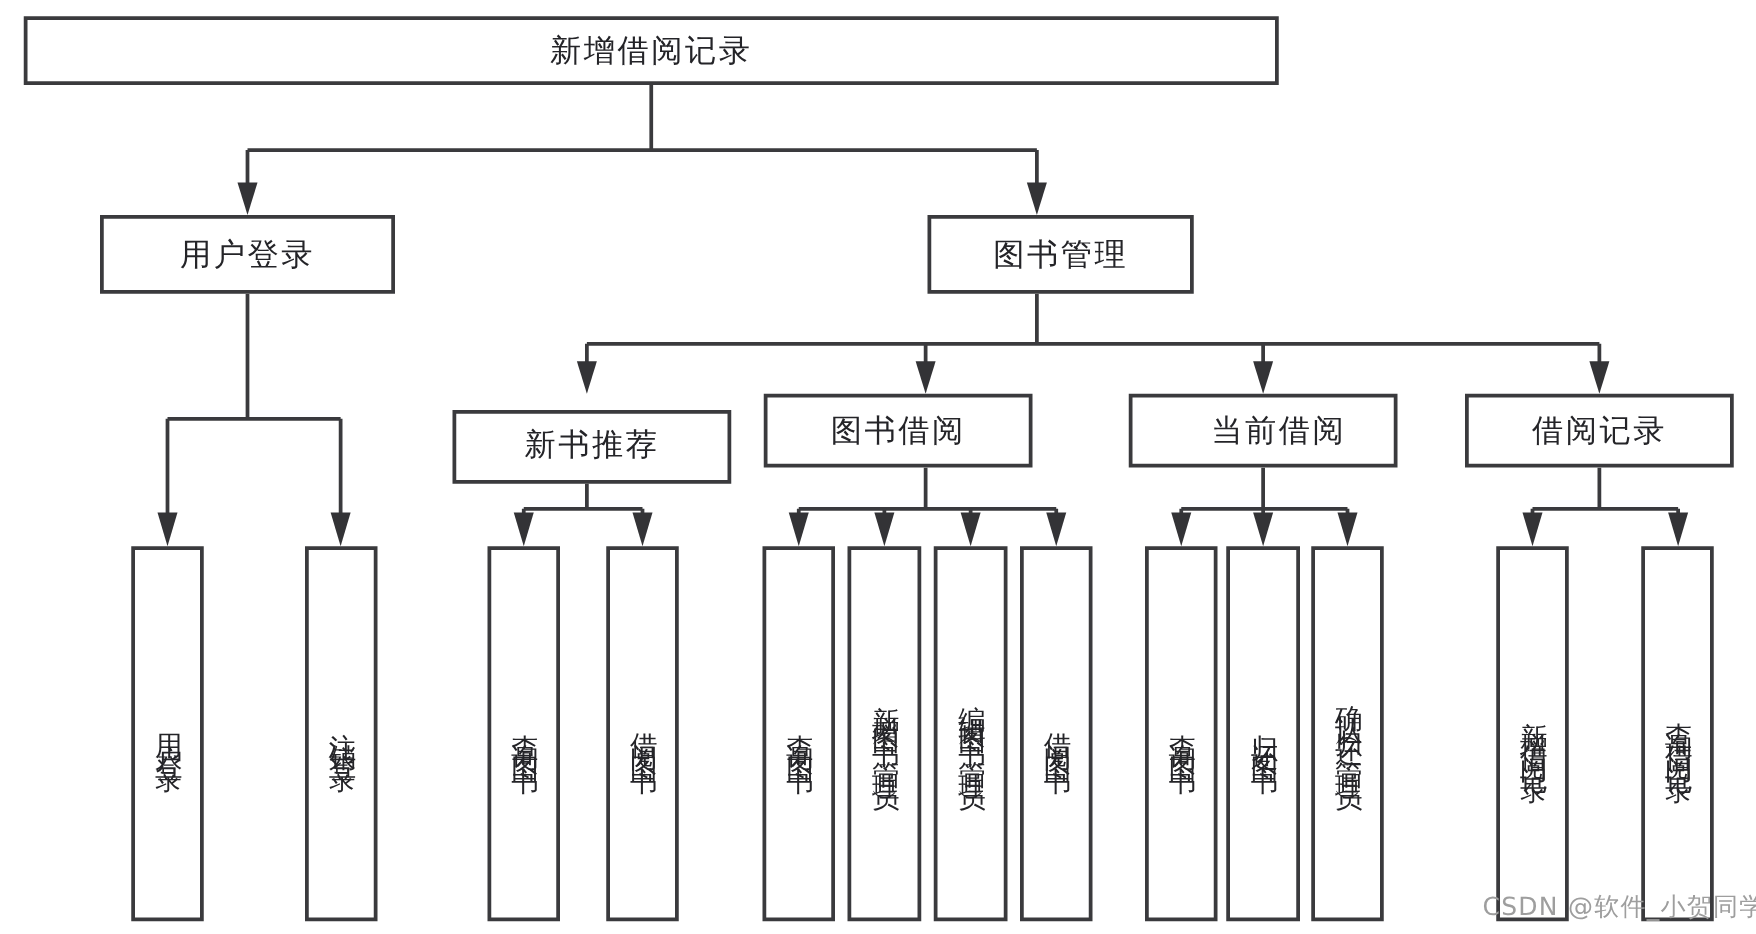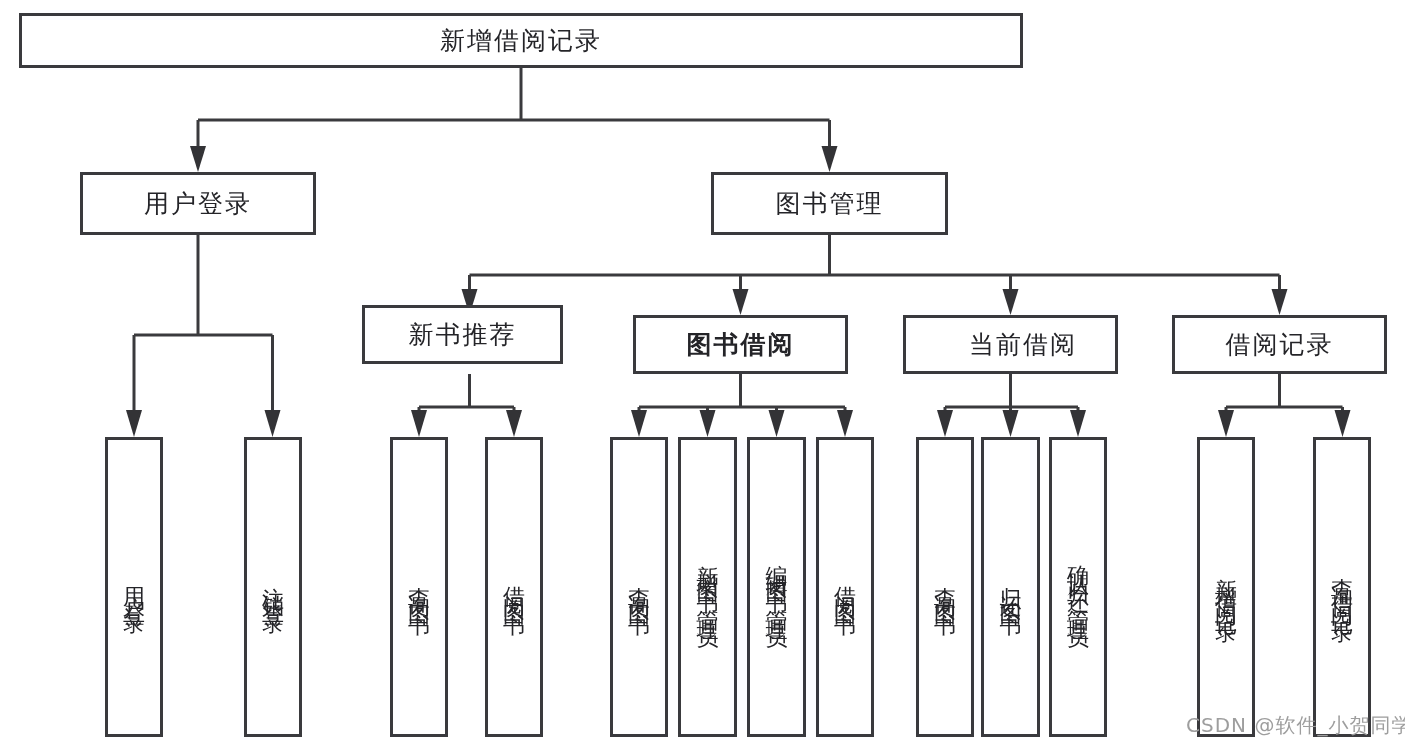--- a/index.html
+++ b/index.html
@@ -134,28 +134,28 @@
     </g>
   </svg>
 
   <div class="box" style="left:19px; top:13px; width:1004px; height:55px;">
     <span class="hlabel">新增借阅记录</span>
   </div>
 
   <div class="box" style="left:80px; top:172px; width:236px; height:63px;">
     <span class="hlabel">用户登录</span>
   </div>
-  <div class="box" style="left:711px; top:172px; width:237px; height:63px;">
+  <div class="box" style="left:742px; top:172px; width:213px; height:63px;">
     <span class="hlabel">图书管理</span>
   </div>
 
-  <div class="box" style="left:362px; top:305px; width:201px; height:59px;">
+  <div class="box" style="left:362px; top:328px; width:223px; height:59px;font-family:Liberation Mono, monospace;">
     <span class="hlabel">新书推荐</span>
   </div>
-  <div class="box" style="left:633px; top:315px; width:215px; height:59px;font-weight:bold;">
+  <div class="box" style="left:611px; top:315px; width:215px; height:59px;">
     <span class="hlabel">图书借阅</span>
   </div>
   <div class="box" style="left:903px; top:315px; width:215px; height:59px;padding-left:25px;">
     <span class="hlabel">当前借阅</span>
   </div>
   <div class="box" style="left:1172px; top:315px; width:215px; height:59px;">
     <span class="hlabel">借阅记录</span>
   </div>
 
   <div class="box" style="left:105px; top:437px; width:58px; height:300px;">

